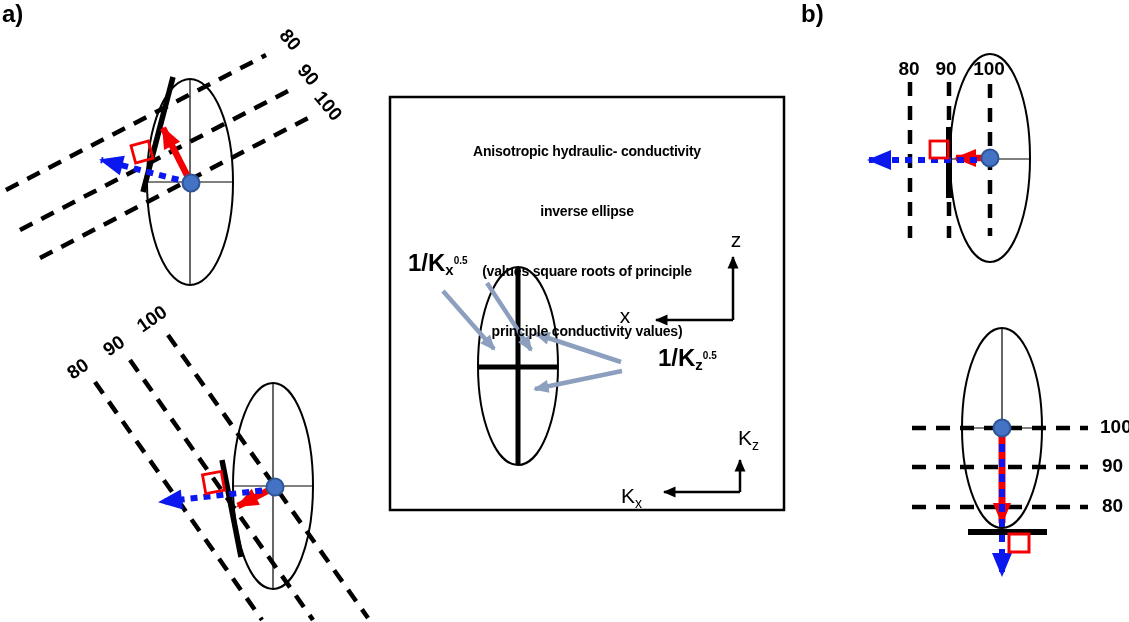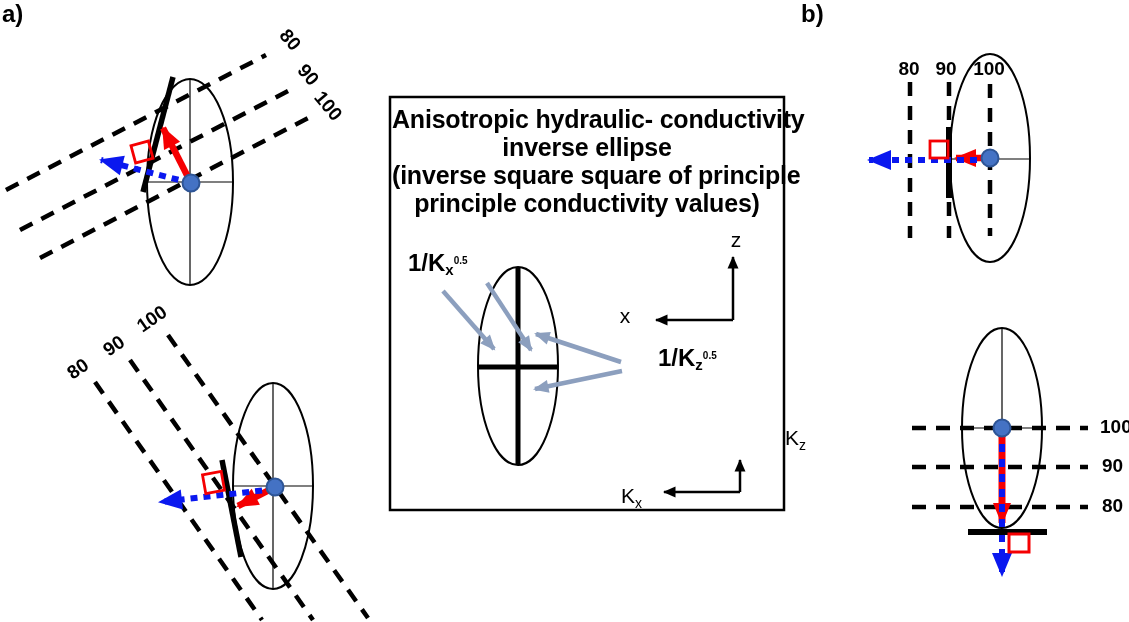--- a/index.html
+++ b/index.html
@@ -6,21 +6,21 @@
   .canvas{position:relative;width:1129px;height:622px;background:#ffffff;overflow:hidden;
           font-family:"Liberation Sans",sans-serif;}
   svg{position:absolute;left:0;top:0;}
   .lbl{position:absolute;color:#000;white-space:nowrap;font-family:"Liberation Sans",sans-serif;}
   .panel-letter{font-size:24px;font-weight:bold;}
   .contour{font-size:19px;font-weight:bold;}
   .ctr{transform:translate(-50%,-50%);}
   .rotA{transform:translate(-50%,-50%) rotate(50deg);}
   .rotB{transform:translate(-50%,-50%) rotate(-35deg);}
   .title-wrap{left:392px;top:105px;width:390px;text-align:center;}
-  .title-line{font-size:25px;font-weight:bold;line-height:28px;letter-spacing:-0.2px;}
+  .title-line{font-size:14px;font-weight:bold;line-height:28px;letter-spacing:-0.2px;margin-top:32px;}
   .kratio{font-size:24px;font-weight:bold;}
   .kratio sub{font-size:15px;vertical-align:-4px;}
   .kratio sup{font-size:10px;vertical-align:7px;}
   .axis-lbl{font-size:21px;}
   .axis-lbl sub{font-size:14px;vertical-align:-5px;}
 </style>
 </head>
 <body>
 
 <div class="canvas">
@@ -127,25 +127,25 @@
   <div class="lbl contour ctr" style="left:946px;top:69px;">90</div>
   <div class="lbl contour ctr" style="left:989px;top:69px;">100</div>
 
   <div class="lbl contour" style="left:1100px;top:427px;transform:translate(0,-50%);">100</div>
   <div class="lbl contour" style="left:1102px;top:466px;transform:translate(0,-50%);">90</div>
   <div class="lbl contour" style="left:1102px;top:506px;transform:translate(0,-50%);">80</div>
 
   <div class="lbl title-wrap">
     <div class="title-line">Anisotropic hydraulic- conductivity</div>
     <div class="title-line">inverse ellipse</div>
-    <div class="title-line">(inverse square square of principle</div>
+    <div class="title-line">(values square roots of principle</div>
     <div class="title-line">principle conductivity values)</div>
   </div>
 
   <div class="lbl kratio" style="left:408px;top:249px;"><span>1/K</span><sub>x</sub><sup>0.5</sup></div>
   <div class="lbl kratio" style="left:658px;top:344px;"><span>1/K</span><sub>z</sub><sup>0.5</sup></div>
 
   <div class="lbl axis-lbl ctr" style="left:736px;top:240px;">z</div>
   <div class="lbl axis-lbl ctr" style="left:625px;top:316px;">x</div>
-  <div class="lbl axis-lbl" style="left:738px;top:426px;margin-left:47px;"><span>K</span><sub>z</sub></div>
+  <div class="lbl axis-lbl" style="left:738px;top:426px;"><span>K</span><sub>z</sub></div>
   <div class="lbl axis-lbl" style="left:621px;top:484px;"><span>K</span><sub>x</sub></div>
 
 </div>
 
 </body></html>

